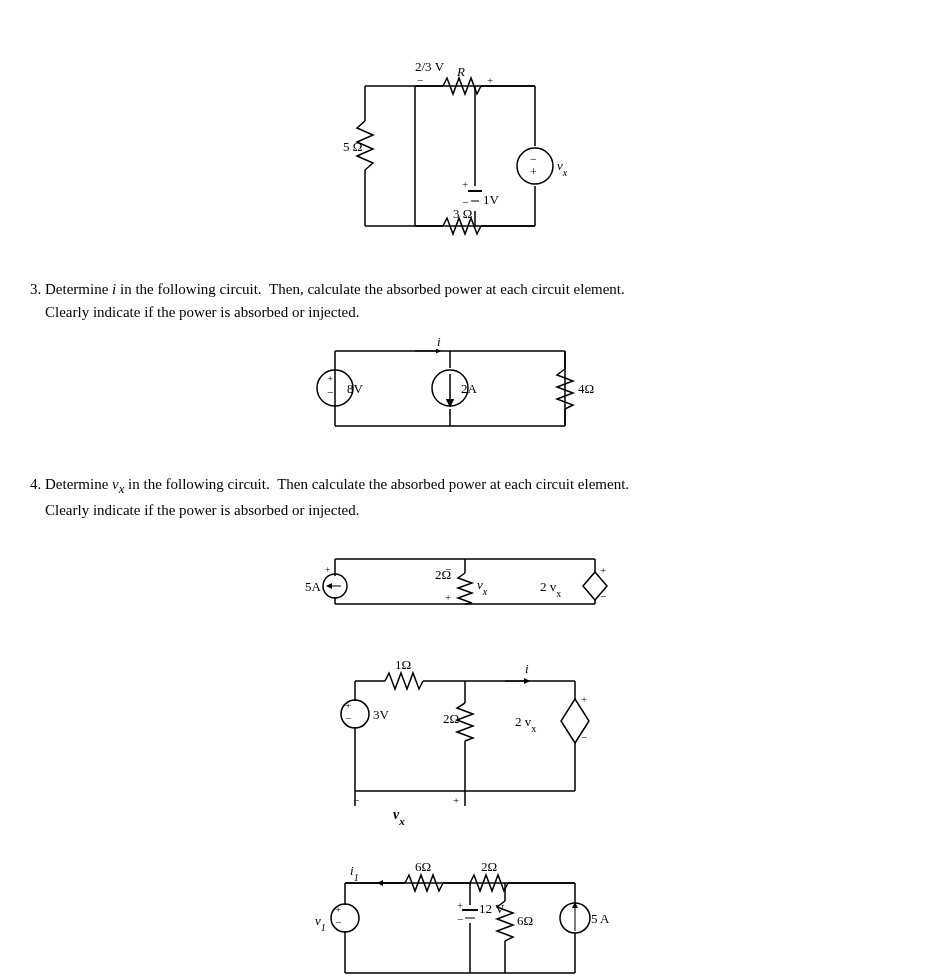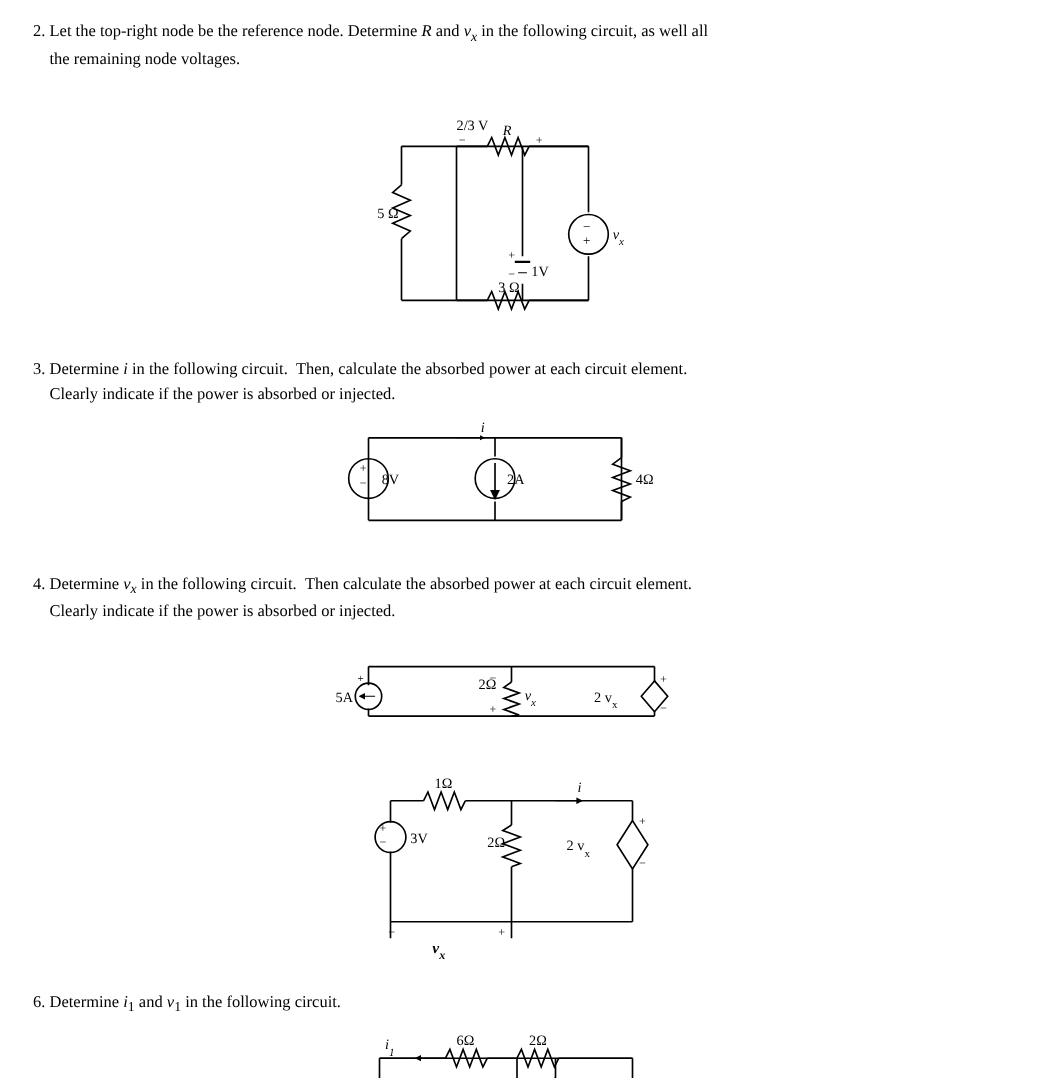--- a/index.html
+++ b/index.html
@@ -27,24 +27,20 @@
     }
     
     svg text {
       font-family: 'Times New Roman', Times, serif;
     }
   </style>
 </head>
 <body>
 
 <div class="problem">
-  <div class="problem-text">
-    2. Let the top-right node be the reference node. Determine <i>R</i> and <i>v<sub>x</sub></i> in the following circuit, as well all<br>
-    &nbsp;&nbsp;&nbsp;&nbsp;the remaining node voltages.
-  </div>
   <div class="circuit-area">
     <svg width="280" height="230" viewBox="0 0 280 230">
 
       <line x1="80" y1="60" x2="200" y2="60" stroke="#000" stroke-width="1.5"></line>
 
       <line x1="80" y1="60" x2="80" y2="200" stroke="#000" stroke-width="1.5"></line>
 
       <line x1="200" y1="60" x2="200" y2="120" stroke="#000" stroke-width="1.5"></line>
 
       <line x1="200" y1="160" x2="200" y2="200" stroke="#000" stroke-width="1.5"></line>
@@ -224,23 +220,20 @@
       <line x1="60" y1="140" x2="60" y2="155" stroke="#000" stroke-width="1.5"></line>
       <line x1="170" y1="140" x2="170" y2="155" stroke="#000" stroke-width="1.5"></line>
       <text x="58" y="153" font-size="11">−</text>
       <text x="158" y="153" font-size="11">+</text>
       <text x="98" y="168" font-size="14" font-style="italic" font-weight="bold">v<tspan baseline-shift="sub" font-size="11">x</tspan></text>
     </svg>
   </div>
 </div>
 
 <div class="problem">
-  <div class="problem-text">
-    6. Determine <i>i</i><sub>1</sub> and <i>v</i><sub>1</sub> in the following circuit.
-  </div>
   <div class="circuit-area">
     <svg width="380" height="145" viewBox="0 0 380 145">
       <defs>
         <marker id="arr6" markerWidth="6" markerHeight="6" refX="3" refY="3" orient="auto">
           <path d="M0,0 L0,6 L6,3 z" fill="#000"></path>
         </marker>
         <marker id="arr6left" markerWidth="6" markerHeight="6" refX="3" refY="3" orient="auto-start-reverse">
           <path d="M0,0 L0,6 L6,3 z" fill="#000"></path>
         </marker>
       </defs>

